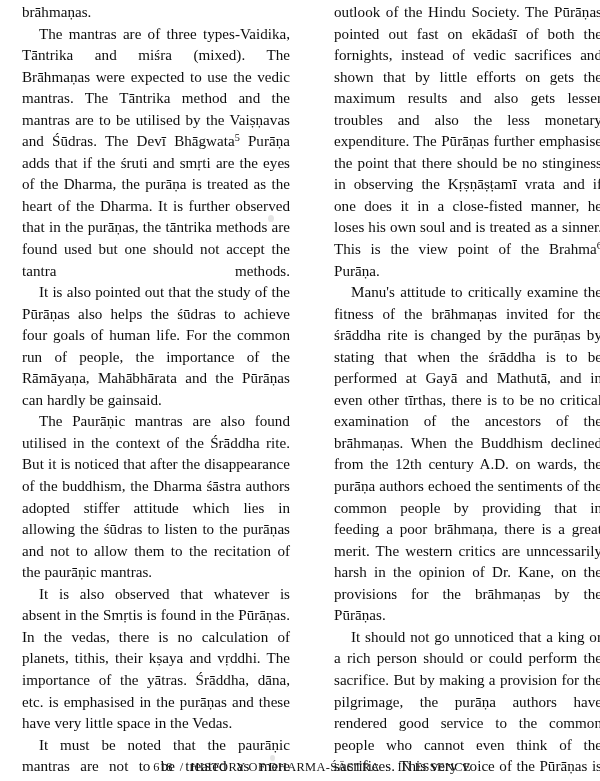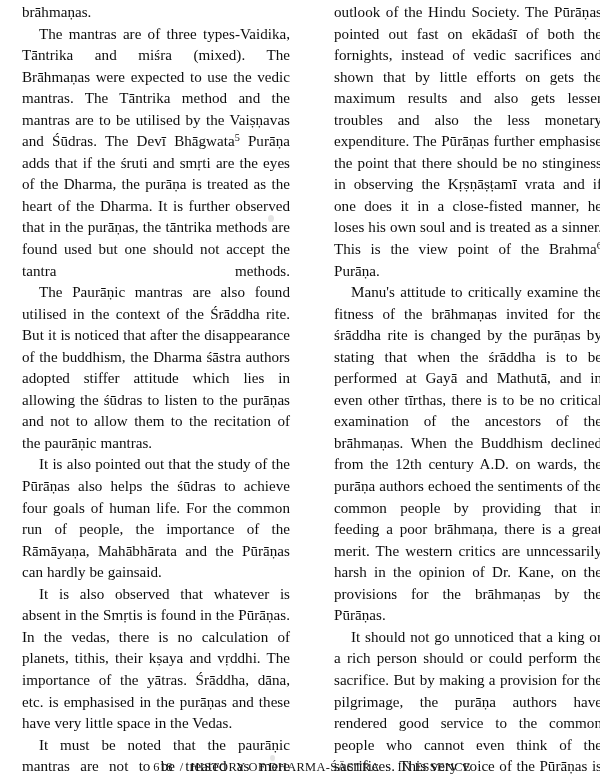--- a/index.html
+++ b/index.html
@@ -103,22 +103,22 @@
 </head>
 <body>
 
 <div id="page">
 
   <div id="columns">
 
     <div class="column" id="column-left">
         <p class="para" id="para-continued-brahmanas">brāhmaṇas.</p>
         <p class="para indent alljust" id="para-mantras-three-types">The mantras are of three types-Vaidika, Tāntrika and miśra (mixed). The Brāhmaṇas were expected to use the vedic mantras. The Tāntrika method and the mantras are to be utilised by the Vaiṣṇavas and Śūdras. The Devī Bhāgwata<sup>5</sup> Purāṇa adds that if the śruti and smṛti are the eyes of the Dharma, the purāṇa is treated as the heart of the Dharma. It is further observed that in the purāṇas, the tāntrika methods are found used but one should not accept the tantra methods.</p>
+        <p class="para indent" id="para-study-of-puranas">It is also pointed out that the study of the Pūrāṇas also helps the śūdras to achieve four goals of human life. For the common run of people, the importance of the Rāmāyaṇa, Mahābhārata and the Pūrāṇas can hardly be gainsaid.</p>
         <p class="para indent" id="para-pauranic-mantras-sraddha">The Paurāṇic mantras are also found utilised in the context of the Śrāddha rite. But it is noticed that after the disappearance of the buddhism, the Dharma śāstra authors adopted stiffer attitude which lies in allowing the śūdras to listen to the purāṇas and not to allow them to the recitation of the paurāṇic mantras.</p>
-        <p class="para indent" id="para-study-of-puranas">It is also pointed out that the study of the Pūrāṇas also helps the śūdras to achieve four goals of human life. For the common run of people, the importance of the Rāmāyaṇa, Mahābhārata and the Pūrāṇas can hardly be gainsaid.</p>
         <p class="para indent" id="para-smrtis-puranas">It is also observed that whatever is absent in the Smṛtis is found in the Pūrāṇas. In the vedas, there is no calculation of planets, tithis, their kṣaya and vṛddhi. The importance of the yātras. Śrāddha, dāna, etc. is emphasised in the purāṇas and these have very little space in the Vedas.</p>
         <p class="para indent" id="para-pauranic-not-recommendatory">It must be noted that the paurāṇic mantras are not to be treated as mere recommendatory or exhortations.</p>
       </div>
     <div class="column" id="column-right">
         <p class="para alljust" id="para-outlook-hindu-society">outlook of the Hindu Society. The Pūrāṇas pointed out fast on ekādaśī of both the fornights, instead of vedic sacrifices and shown that by little efforts on gets the maximum results and also gets lesser troubles and also the less monetary expenditure. The Pūrāṇas further emphasise the point that there should be no stinginess in observing the Kṛṣṇāṣṭamī vrata and if one does it in a close-fisted manner, he loses his own soul and is treated as a sinner. This is the view point of the Brahma<sup>6</sup> Purāṇa.</p>
         <p class="para indent" id="para-manu-attitude">Manu's attitude to critically examine the fitness of the brāhmaṇas invited for the śrāddha rite is changed by the purāṇas by stating that when the śrāddha is to be performed at Gayā and Mathutā, and in even other tīrthas, there is to be no critical examination of the ancestors of the brāhmaṇas. When the Buddhism declined from the 12th century A.D. on wards, the purāṇa authors echoed the sentiments of the common people by providing that in feeding a poor brāhmaṇa, there is a great merit. The western critics are unncessarily harsh in the opinion of Dr. Kane, on the provisions for the brāhmaṇas by the Pūrāṇas.</p>
         <p class="para indent" id="para-king-rich-person-sacrifice">It should not go unnoticed that a king or a rich person should or could perform the sacrifice. But by making a provision for the pilgrimage, the purāṇa authors have rendered good service to the common people who cannot even think of the sacrifices. This very voice of the Pūrāṇas is found echoed in the Mahābhārata<sup>7</sup>-Vanaparva.</p>
       </div>
 
   </div>

